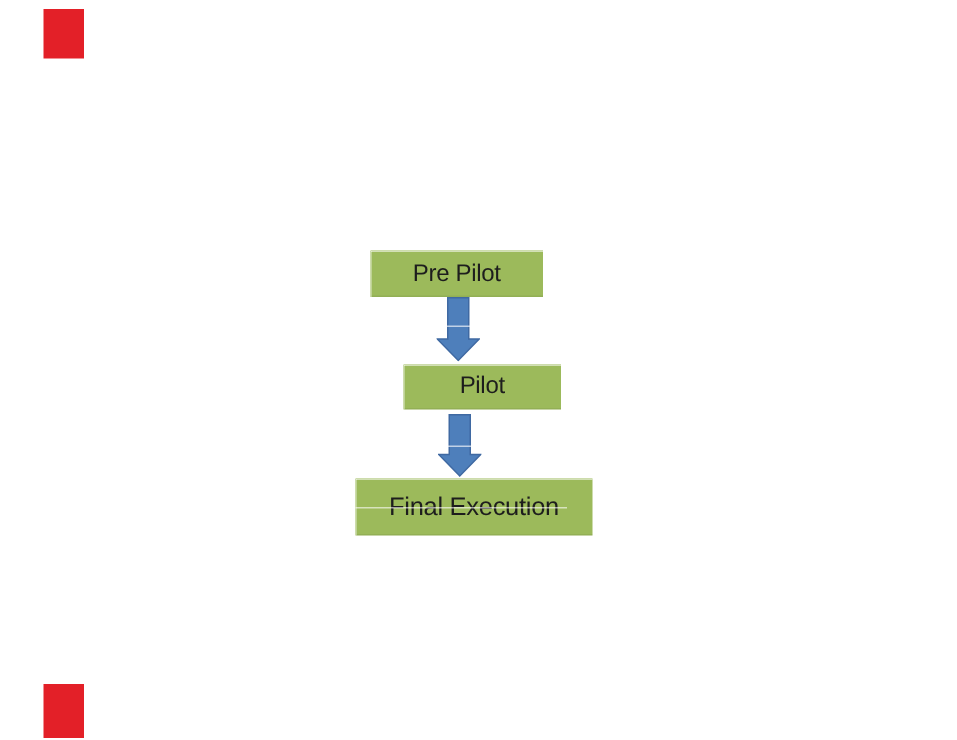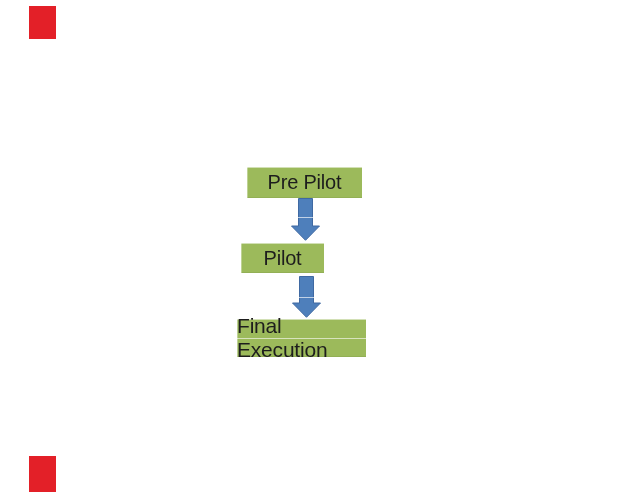--- a/index.html
+++ b/index.html
@@ -36,29 +36,29 @@
     line-height:29px;
     font-weight:400;
     letter-spacing:-0.6px;
     color:var(--title-color);
   }
   .step{
     position:absolute;
     background:var(--box-green);
     display:flex;align-items:center;justify-content:center;
     color:var(--box-text);
-    font-size:20px;
+    font-size:16px;
     letter-spacing:-0.2px;
     box-shadow:inset 0 1px 0 rgba(255,255,255,0.55),
                inset 1px 0 0 rgba(255,255,255,0.35),
                inset 0 -1px 0 rgba(0,0,0,0.06);
   }
   .step-1{left:247px;top:167px;width:115px;height:31px;}
-  .step-2{left:241px;top:243px;width:83px;height:30px;align-items:center;}
-  .step-3{left:237px;top:319px;width:129px;height:38px;font-size:21px;}
+  .step-2{left:269px;top:243px;width:105px;height:30px;align-items:center;}
+  .step-3{left:237px;top:319px;width:158px;height:38px;font-size:17px;}
   .arrow{position:absolute;display:block;}
   .arrow-1{left:291px;top:198px;}
   .arrow-2{left:292px;top:276px;}
   .artifact-line{
     position:absolute;
     height:1px;
     background:rgba(255,255,255,0.65);
     z-index:5;
     pointer-events:none;
   }

